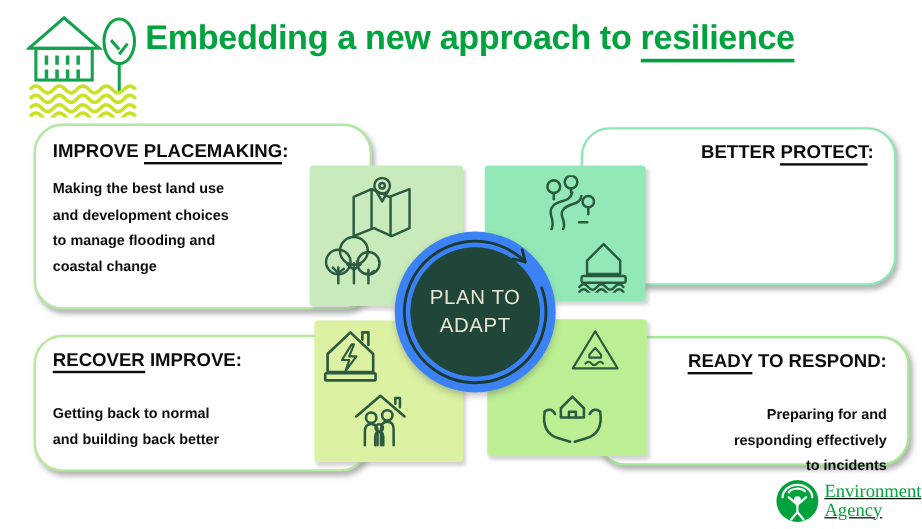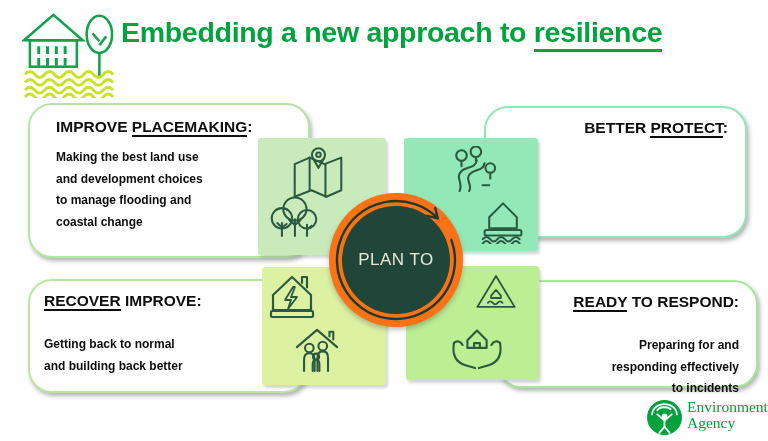--- a/index.html
+++ b/index.html
@@ -12,21 +12,21 @@
               letter-spacing:-0.3px;white-space:nowrap;}
   .title-u{border-bottom:3.5px solid currentColor;padding-bottom:1px;}
 
   
   .card{position:absolute;background:#fff;border:2.5px solid #a9e2a4;border-radius:24px;
         box-shadow:2px 3px 4px rgba(120,120,120,.55);box-sizing:border-box;z-index:1;
         color:#0d0d0d;}
   .card-heading{font-size:15.5px;font-weight:bold;}
   .card-body{font-size:12px;font-weight:bold;line-height:21.5px;white-space:pre-line;}
   .u{border-bottom:2.5px solid #0d0d0d;}
-  .card-tl{left:28px;top:103px;width:282px;height:155px;padding:13px 26px;}
+  .card-tl{left:28px;top:103px;width:282px;height:155px;padding:13px 14px;}
   .card-tl .card-body{margin-top:11px;}
   .card-tr{left:484px;top:106px;width:263px;height:132px;padding:11px 17px;text-align:right;}
   .card-tr .card-body{margin-top:8px;}
   .card-bl{left:28px;top:279px;width:280px;height:114px;padding:11px 14px;}
   .card-bl .card-body{margin-top:24px;}
   .card-br{left:497px;top:280px;width:261px;height:108px;padding:11px 17px;text-align:right;}
   .card-br .card-body{margin-top:24px;}
 
   
   .quad{position:absolute;border-radius:3px;box-shadow:2px 3px 3px rgba(150,150,150,.4);z-index:2;}
@@ -39,21 +39,21 @@
 
   
   .hub-ring{position:absolute;left:329px;top:193px;width:134px;height:134px;border-radius:50%;
             z-index:3;box-shadow:0 3px 5px rgba(80,80,80,.35);}
   .hub-arrow{position:absolute;left:0;top:0;width:134px;height:134px;}
   .hub-disc{position:absolute;left:13px;top:13px;width:108px;height:108px;border-radius:50%;
             display:flex;flex-direction:column;align-items:center;justify-content:center;
             font-size:17px;line-height:24px;letter-spacing:.5px;text-align:center;}
 
   
-  .ea-logo{position:absolute;left:646px;top:399px;display:flex;align-items:flex-start;z-index:4;}
+  .ea-logo{position:absolute;left:646px;top:399px;display:flex;align-items:center;z-index:4;text-decoration:underline;}
   .ea-text{margin-left:4px;font-family:"Liberation Serif",serif;font-size:15.5px;line-height:16px;}
 </style>
 </head>
 <body>
 
 <div class="slide">
 
   <svg class="header-logo" viewBox="0 0 100 92">
     <g fill="none" stroke="#12a24b" stroke-width="2.6">
       <path d="M2 33 L32 7 L62 33 Z"></path>
@@ -198,29 +198,30 @@
         <path d="M20 21 L30 11 L40 21 V29 H20 Z"></path>
           <path d="M27 29 V24 H33 V29"></path>
         <path d="M6 24 C4 36 8 44 18 47 L28 50"></path>
         <path d="M6 24 C9 21 13 22 15 26"></path>
         <path d="M54 24 C56 36 52 44 42 47 L32 50"></path>
         <path d="M54 24 C51 21 47 22 45 26"></path>
       </g>
     </svg>
   </div>
 
-  <div class="hub-ring" style="background: #f97316;">
+  <div class="hub-ring" style="background: #3b82f6;">
     <svg class="hub-arrow" viewBox="0 0 134 134">
       <g fill="none" stroke="#1c3a30" stroke-width="2.4" stroke-linecap="round" stroke-linejoin="round">
         <path d="M108.7 25.3 A59 59 0 1 0 122.4 46.8"></path>
         <polyline points="106.2,15.0 108.7,25.3 98.4,22.8"></polyline>
       </g>
     </svg>
     <div class="hub-disc" style="background: rgb(32, 70, 58); color: rgb(233, 230, 212);">
       <div>PLAN TO</div>
+      <div>ADAPT</div>
     </div>
   </div>
 
   <div class="ea-logo">
     <svg width="37" height="37" viewBox="0 0 36 36">
       <circle cx="18" cy="18" r="17" fill="#00a33b"></circle>
       <g fill="none" stroke="#ffffff" stroke-width="1.8" stroke-linecap="round">
         <path d="M6 15 A12 10 0 1 1 30 15"></path>
         <path d="M11 11 C13 7.5 21 7 24 10"></path>
         <path d="M18 20 V27"></path>

